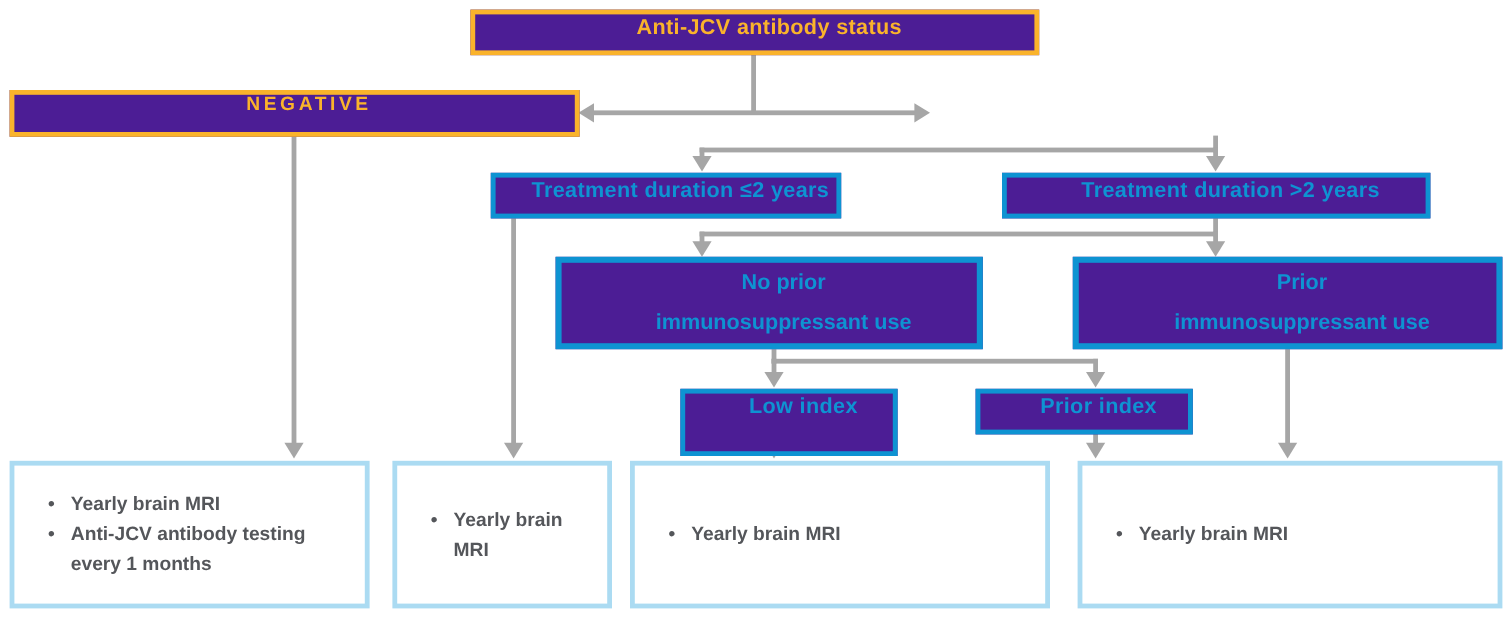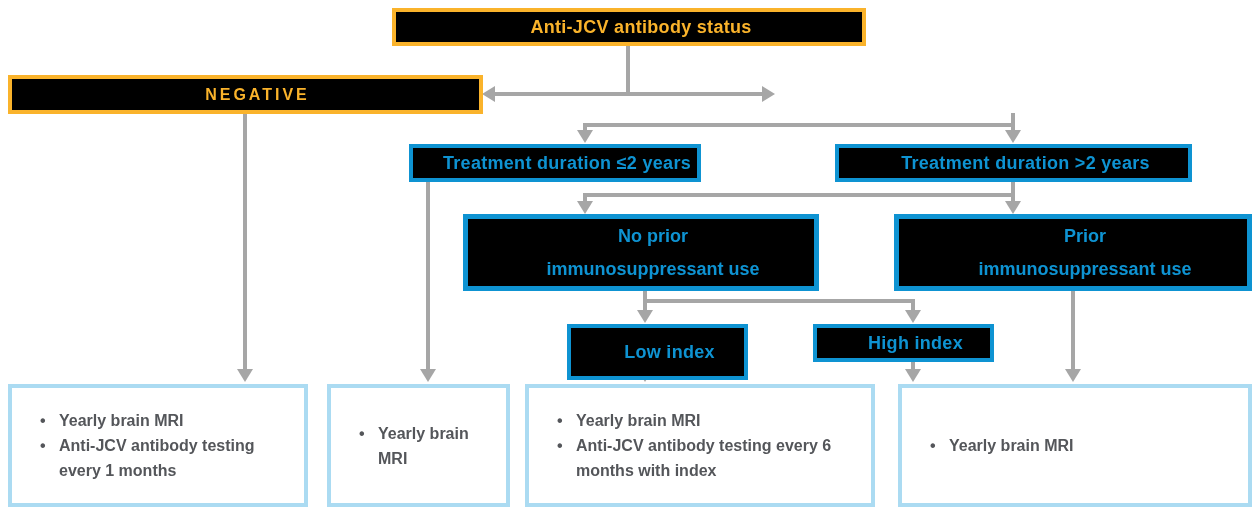--- a/index.html
+++ b/index.html
@@ -21,22 +21,22 @@
   .ah-down{position:absolute;width:0;height:0;
     border-left:8px solid transparent;border-right:8px solid transparent;
     border-top:13px solid var(--gray);}
   .ah-left{position:absolute;width:0;height:0;
     border-top:8px solid transparent;border-bottom:8px solid transparent;
     border-right:13px solid var(--gray);}
   .ah-right{position:absolute;width:0;height:0;
     border-top:8px solid transparent;border-bottom:8px solid transparent;
     border-left:13px solid var(--gray);}
   
-  .node{position:absolute;box-sizing:border-box;background:#000000;
-    display:flex;flex-direction:column;align-items:center;justify-content:center;
+  .node{position:absolute;box-sizing:border-box;background:#4c1d95;
+    display:flex;flex-direction:column;align-items:center;justify-content:flex-start;
     text-align:center;padding-left:24px;}
   .node.orange{border:4px solid var(--orange);color:var(--orange);}
   .node.blue{border:4px solid var(--blue);color:var(--blue);}
   .node.blue.thick{border-width:5px;}
   .node .lbl{font-size:18px;letter-spacing:0.3px;}
   .node .lbl-big{font-size:16px;letter-spacing:3px;}
   .node .lbl-2line{font-size:18px;line-height:33px;}
   
   .outcome{position:absolute;box-sizing:border-box;background:#fff;
     border:4px solid var(--lightblue);color:var(--text);
@@ -115,40 +115,39 @@
   <div class="node blue thick" style="left:894px;top:214px;width:358px;height:77px">
     <span class="lbl-2line">Prior</span>
     <span class="lbl-2line">immunosuppressant use</span>
   </div>
 
   <div class="node blue" style="left:567px;top:324px;width:181px;height:56px">
     <span class="lbl">Low index</span>
   </div>
 
   <div class="node blue" style="left:813px;top:324px;width:181px;height:38px">
-    <span class="lbl">High index</span>
+    <span class="lbl">Prior index</span>
   </div>
 
   <div class="outcome" style="left:8px;top:384px;width:300px;height:123px">
     <ul>
       <li>Yearly brain MRI</li>
       <li>Anti-JCV antibody testing every 1 months</li>
     </ul>
   </div>
 
   <div class="outcome" style="left:327px;top:384px;width:183px;height:123px">
     <ul>
       <li>Yearly brain MRI</li>
     </ul>
   </div>
 
   <div class="outcome" style="left:525px;top:384px;width:350px;height:123px">
     <ul>
       <li>Yearly brain MRI</li>
-      <li>Anti-JCV antibody testing every 6 months with index</li>
     </ul>
   </div>
 
   <div class="outcome" style="left:898px;top:384px;width:354px;height:123px">
     <ul style="padding-right:40px">
       <li>Yearly brain MRI</li>
     </ul>
   </div>
 
 </div>

